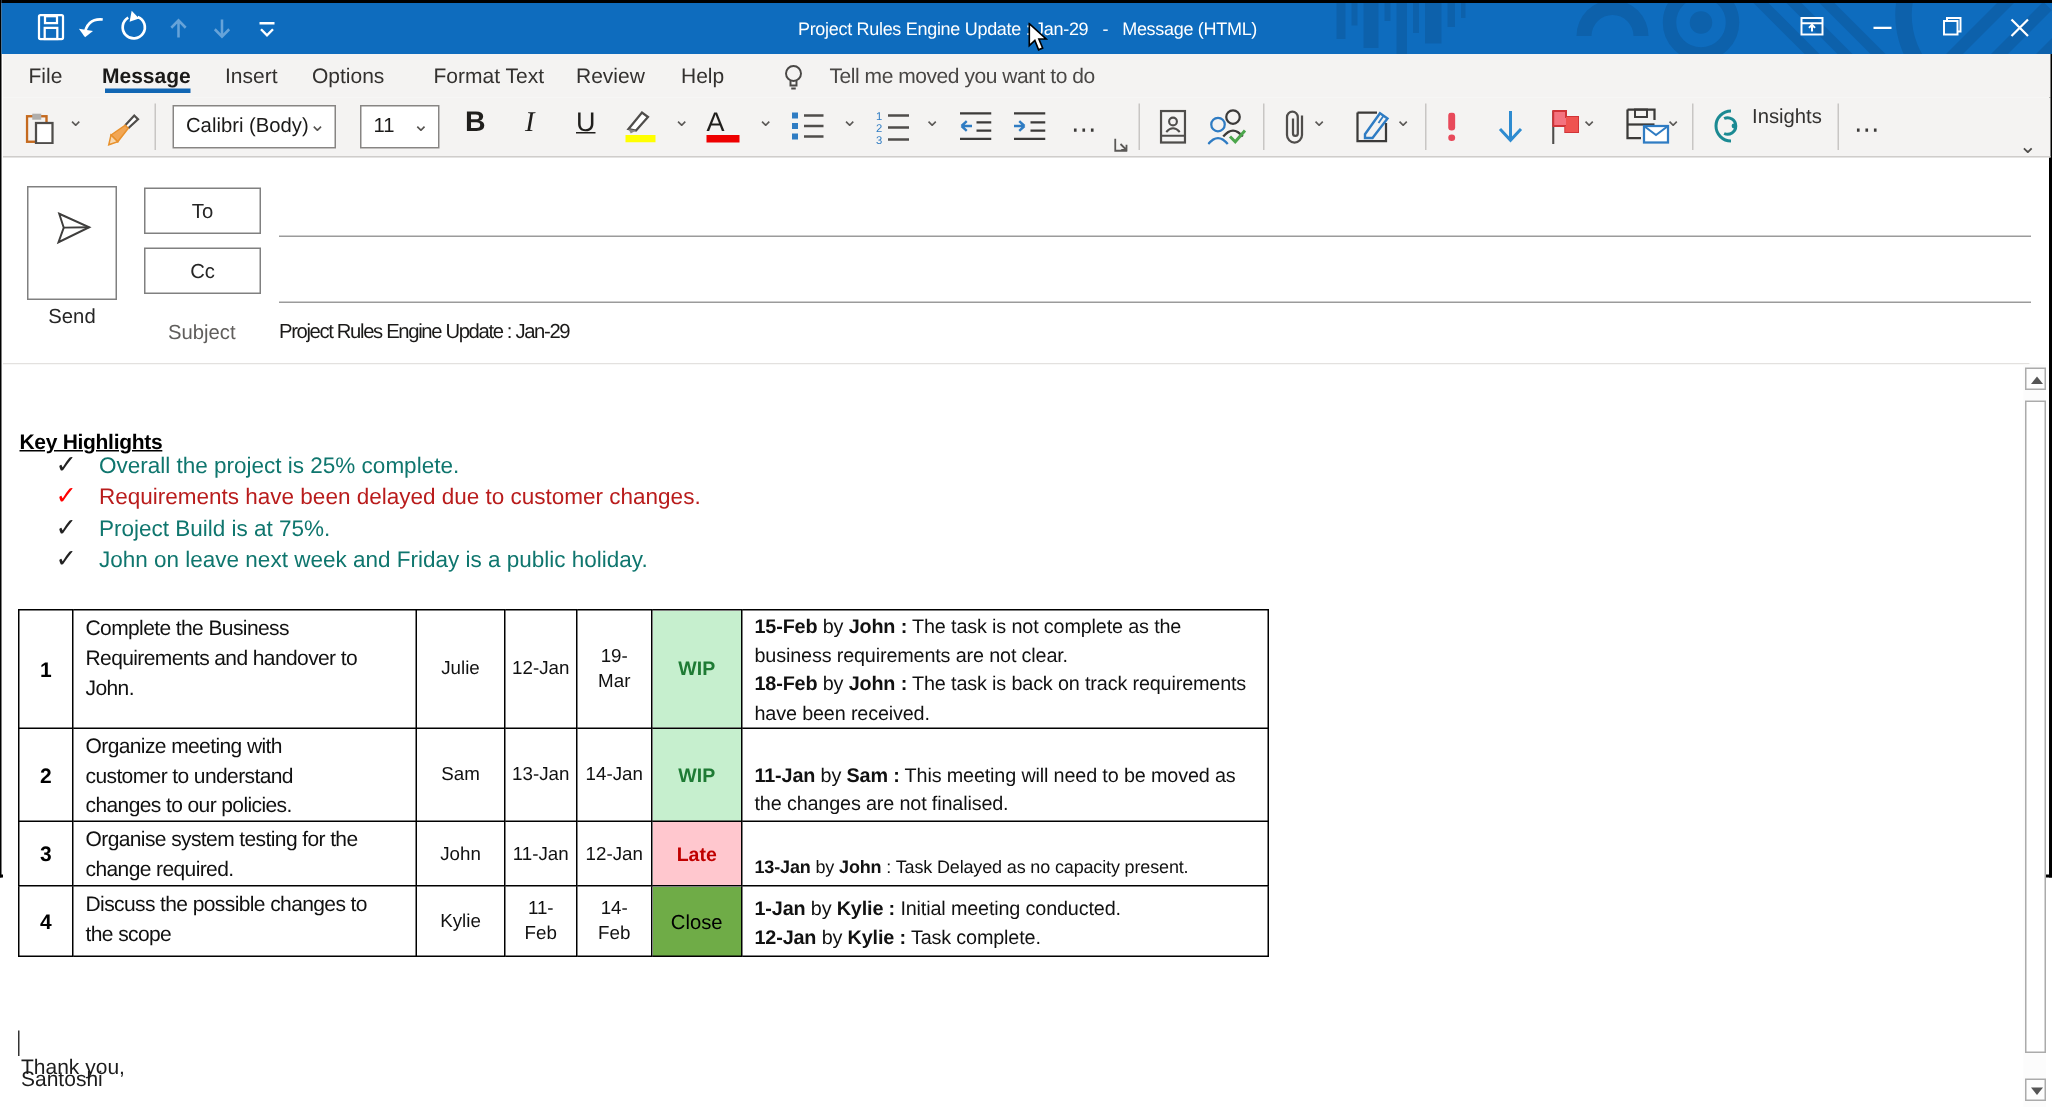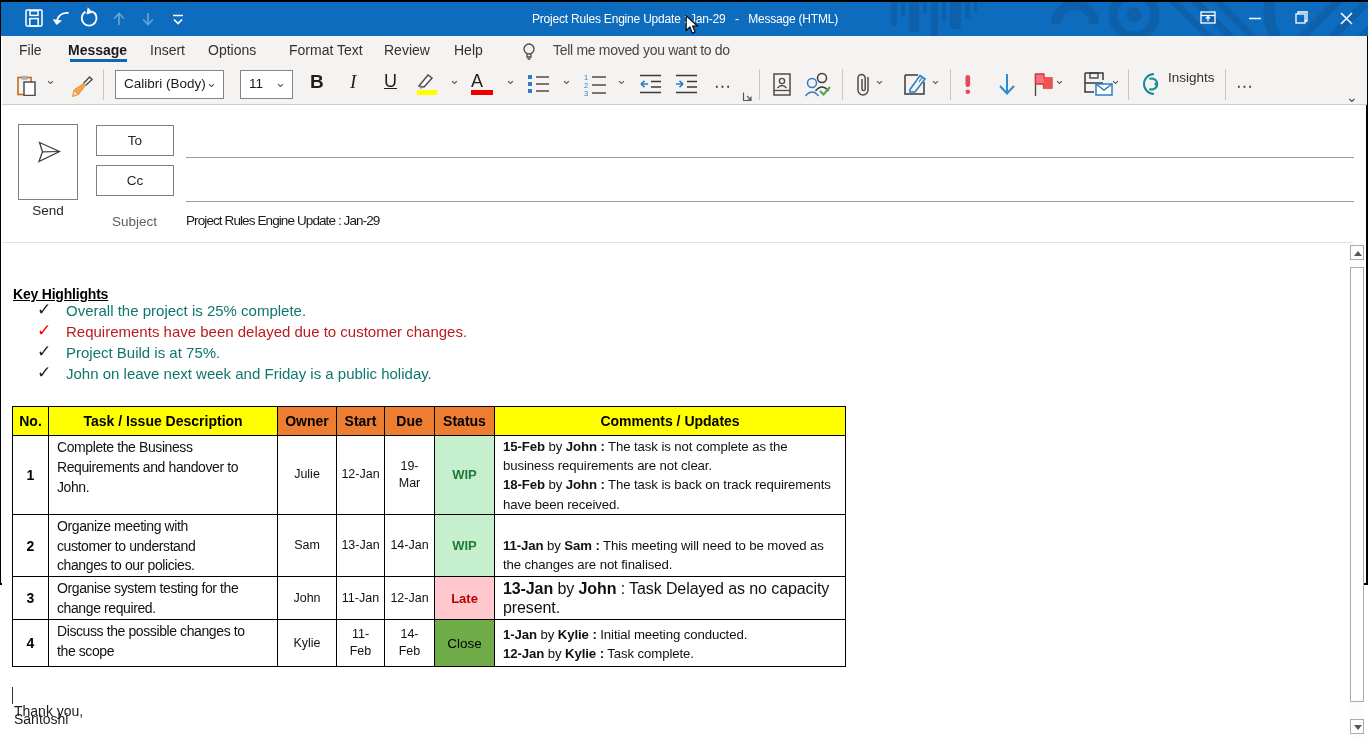--- a/index.html
+++ b/index.html
@@ -325,29 +325,20 @@
     <colgroup>
       <col style="width:36px">
           <col style="width:229px">
           <col style="width:59px">
       <col style="width:48px">
           <col style="width:50px">
           <col style="width:60px">
           <col style="width:351px">
     </colgroup>
     <tbody>
-          <tr style="height:29px;">
-      <td class="hdr yel">No.</td>
-      <td class="hdr yel">Task / Issue Description</td>
-      <td class="hdr org">Owner</td>
-      <td class="hdr org">Start</td>
-      <td class="hdr org">Due</td>
-      <td class="hdr org">Status</td>
-      <td class="hdr yel">Comments / Updates</td>
-    </tr>
     <tr style="height:77px;">
       <td class="noc">1</td>
       <td class="taskc">Complete the Business<br>Requirements and handover to<br>John.</td>
       <td class="ownc">Julie</td>
       <td class="ownc">12-Jan</td>
       <td class="ownc">19-<br>Mar</td>
       <td class="stat" style="background:#c6efce; color:#1e7b34;">WIP</td>
       <td class="cmt" style="vertical-align:top;"><span style="white-space:nowrap"><b>15-Feb</b> by <b>John :</b> The task is not complete as the</span><br><span style="white-space:nowrap">business requirements are not clear.</span><br><span style="white-space:nowrap"><b>18-Feb</b> by <b>John :</b> The task is back on track requirements</span><br><span style="white-space:nowrap">have been received.</span></td>
     </tr>
     <tr style="height:61px;">
@@ -359,21 +350,21 @@
       <td class="stat" style="background:#c6efce; color:#1e7b34;">WIP</td>
       <td class="cmt" style="vertical-align:bottom; padding-bottom:2px;"><span style="white-space:nowrap"><b>11-Jan</b> by <b>Sam :</b> This meeting will need to be moved as</span><br><span style="white-space:nowrap">the changes are not finalised.</span></td>
     </tr>
     <tr style="height:43px;">
       <td class="noc">3</td>
       <td class="taskc">Organise system testing for the<br>change required.</td>
       <td class="ownc">John</td>
       <td class="ownc">11-Jan</td>
       <td class="ownc">12-Jan</td>
       <td class="stat" style="background:#ffc7ce; color:#c00000;">Late</td>
-      <td class="cmt" style="vertical-align:bottom; padding-bottom:2px; font-size:16px;"><b>13-Jan</b> by <b>John</b> : Task Delayed as no capacity present.</td>
+      <td class="cmt" style="vertical-align:bottom; padding-bottom:2px; font-size:12px;"><b>13-Jan</b> by <b>John</b> : Task Delayed as no capacity present.</td>
     </tr>
     <tr style="height:47px;">
       <td class="noc">4</td>
       <td class="taskc">Discuss the possible changes to<br>the scope</td>
       <td class="ownc">Kylie</td>
       <td class="ownc">11-<br>Feb</td>
       <td class="ownc">14-<br>Feb</td>
       <td class="stat" style="background:#6fac47; color:#000; font-weight:normal; font-size:13.5px;">Close</td>
       <td class="cmt" style="vertical-align:middle;"><b>1-Jan</b> by <b>Kylie :</b> Initial meeting conducted.<br><b>12-Jan</b> by <b>Kylie :</b> Task complete.</td>
     </tr>

